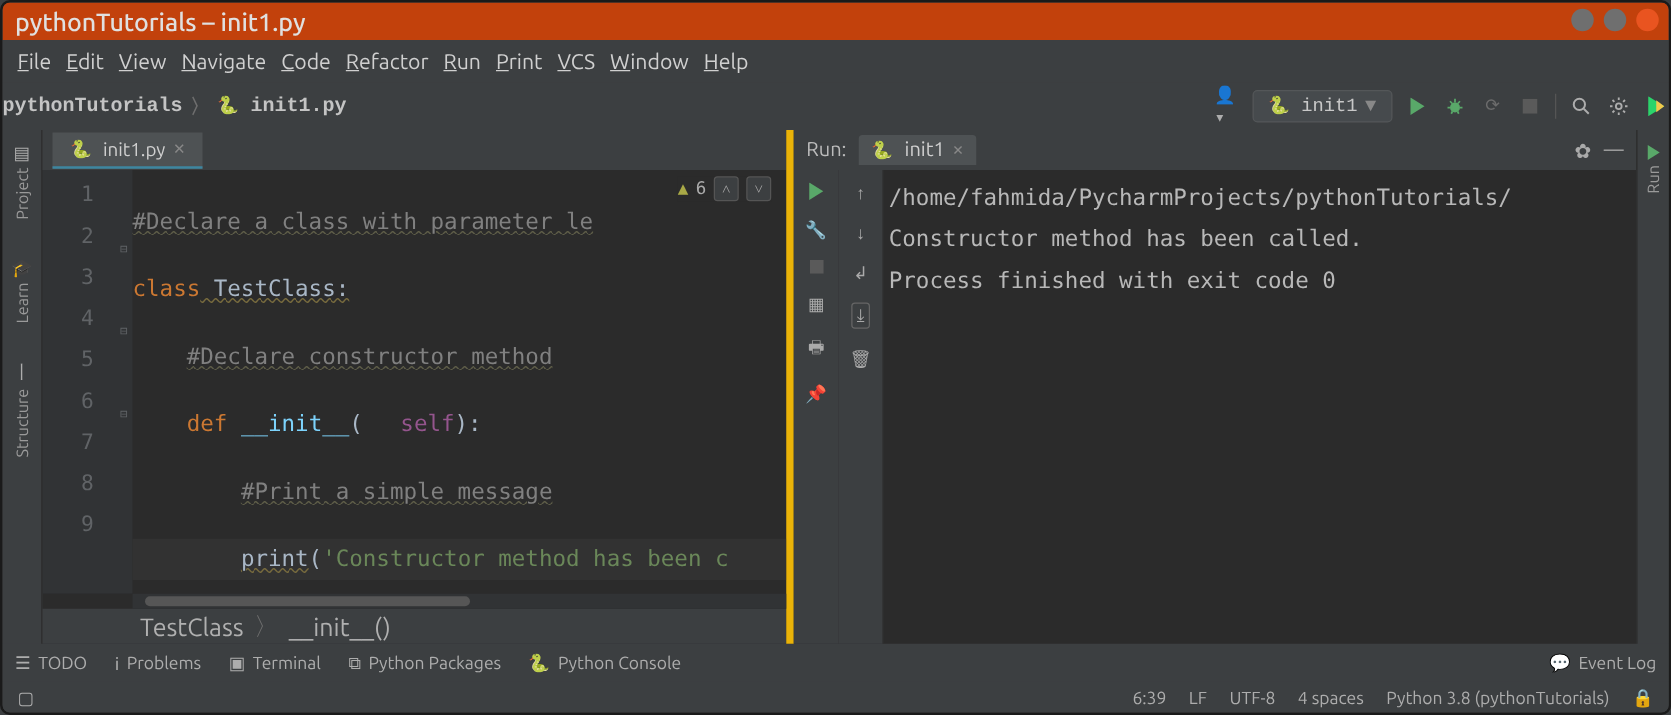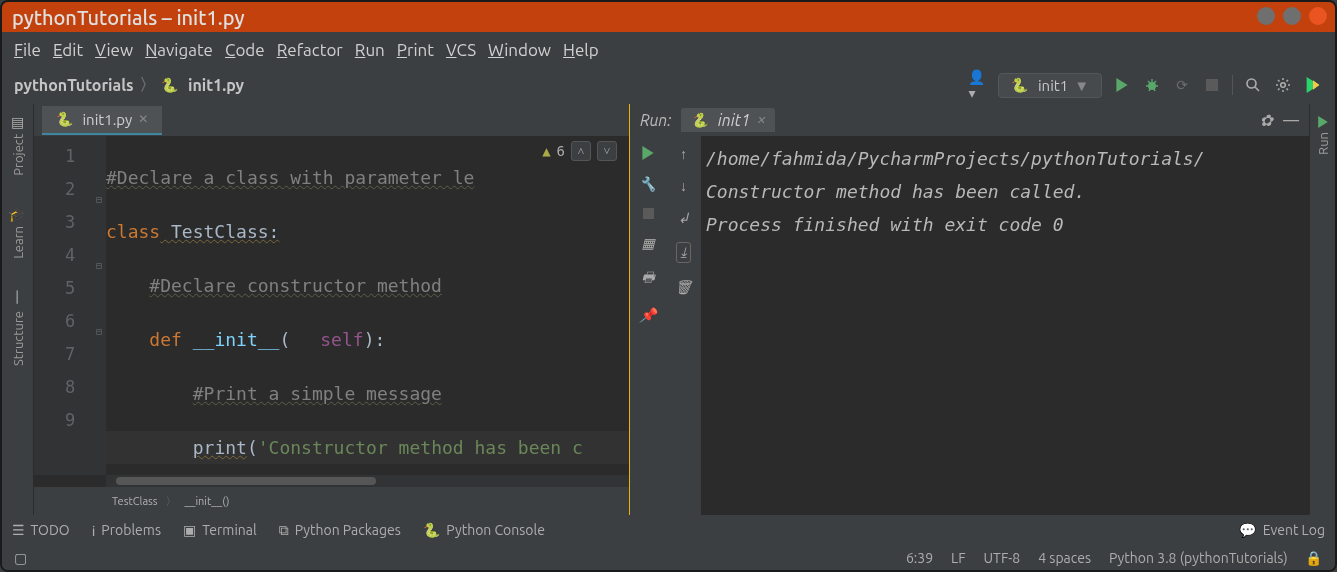--- a/index.html
+++ b/index.html
@@ -25,22 +25,23 @@
 .wclose { background: #e95420; }
 
 .menubar {
   height: 34px; display: flex; align-items: center; padding: 0 12px; gap: 12px;
   background: #3c3f41; color: #d0d0d0; font-size: 17px;
 }
 .menubar span { cursor: default; }
 .menubar span::first-letter { text-decoration: underline; }
 
 .toolbar {
-  height: 38px; display: flex; align-items: center; padding: 0 12px;
+  height: 38px; display: flex; align-items: center; padding: 0 0;
   background: #3c3f41;
+  font-family: Liberation Mono, monospace;
 }
 .breadcrumb { display: flex; align-items: center; gap: 6px; font-size: 16px; color: #c4c4c4; font-weight: 600;}
 .breadcrumb .sep { color: #6e6e6e; }
 .pyicon { color: #d7a945; font-size: 14px; margin-right: 3px;}
 .toolbar-right { margin-left: auto; display: flex; align-items: center; gap: 10px; }
 .runcfg {
   background: #464a4d; border: 1px solid #545759; border-radius: 4px;
   padding: 3px 12px; display: flex; align-items: center; gap: 6px; font-size: 15px; color: #c8c8c8;
 }
 .tbtn { width: 20px; height: 20px; display: inline-flex; align-items: center; justify-content: center; }
@@ -92,25 +93,25 @@
 .c-str { color: #6a8759; }
 .wavy { text-decoration: underline wavy #786b3d; text-decoration-thickness:1px;}
 .code-problems {
   position: absolute; top: 5px; right: 12px; display:flex; gap:6px; align-items:center;
   background: #2b2b2b; color:#aaa; font-size:14px;
 }
 .code-problems .warn{ color:#a9a947;}
 .arrbtn{ width:20px;height:20px; background:#3c3f41; border:1px solid #555; border-radius:3px; display:flex;align-items:center;justify-content:center;color:#aaa; font-size:12px;}
 .hscroll { height: 12px; background: #313335; margin-left: 72px; position: relative;}
 .hscroll-thumb { position:absolute; left:10px; top:2px; width:260px; height:8px; background:#565656; border-radius:4px;}
-.crumb-bottom { height: 28px; background:#3c3f41; color:#b0b0b0; padding-left:78px; font-size:11px; display:flex; align-items:center; gap:8px;}
+.crumb-bottom { height: 28px; background:#3c3f41; color:#b0b0b0; padding-left:78px; font-size:20px; display:flex; align-items:center; gap:8px;}
 .crumb-bottom .sep{ color:#6e6e6e;}
 
 .runpanel {
-  width: 680px; background: #2b2b2b; display: flex; flex-direction: column; border-left:1px solid #eab308;font-style:italic;
+  width: 680px; background: #2b2b2b; display: flex; flex-direction: column; border-left:6px solid #eab308;
 }
 .runheader{ height:32px; background:#3c3f41; display:flex; align-items:center; padding:0 10px; gap:10px; font-size:16px; color:#bbb;}
 .runtab{ background:#4e5254; padding:3px 10px; border-radius:3px 3px 0 0; display:flex; align-items:center; gap:6px; color:#d0d0d0;}
 .runtab .close{ font-size:11px; color:#888;}
 .runheader .rh-right{ margin-left:auto; display:flex; gap:10px; color:#aaa;}
 .runbody{ flex:1; display:flex;}
 .runtoolcol{ width:36px; background:#3c3f41; display:flex; flex-direction:column; align-items:center; gap:16px; padding-top:10px; color:#aaa;}
 .runtoolcol2{ width:36px; background:#3c3f41; display:flex; flex-direction:column; align-items:center; gap:16px; padding-top:10px; color:#aaa; border-right:1px solid #2b2b2b;}
 .console{
   flex:1; font-family:"DejaVu Sans Mono", monospace; font-size:18px; color:#b8b8b8;

